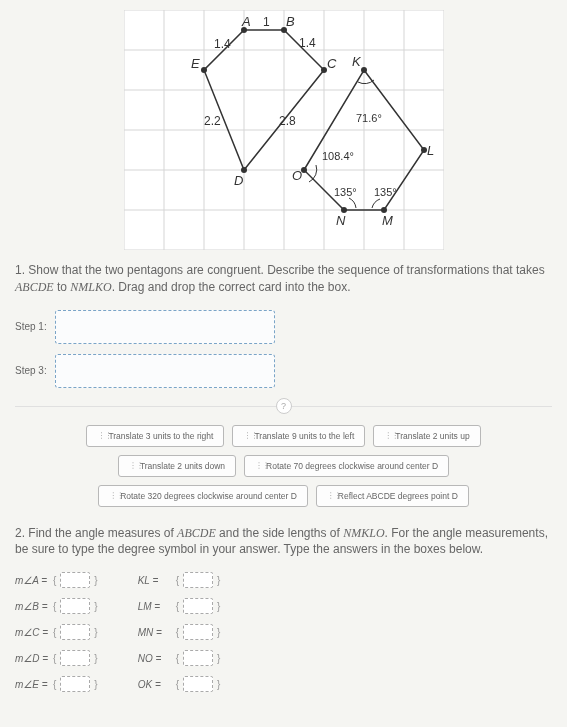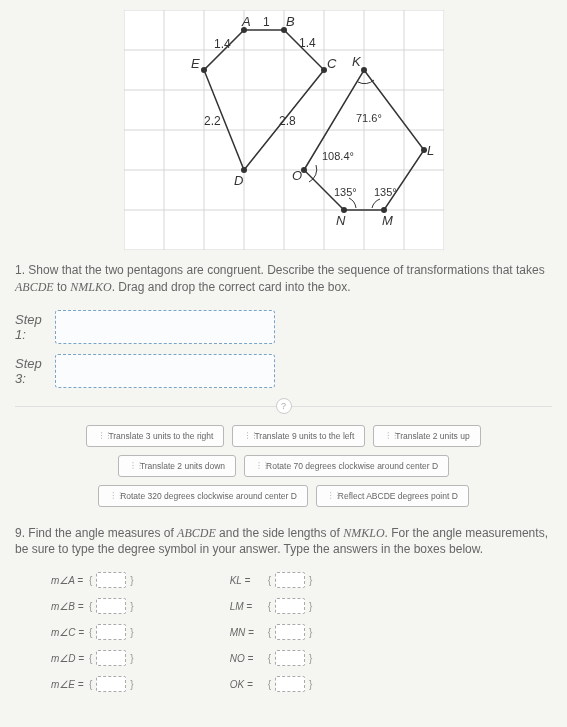--- a/index.html
+++ b/index.html
@@ -30,23 +30,22 @@
     margin-bottom: 14px;
   }
   .steps { margin-bottom: 18px; }
   .step-row {
     display: flex;
     align-items: center;
     margin-bottom: 10px;
   }
   .step-label {
     width: 40px;
-    font-size: 13px;
+    font-size: 10px;
     color: #666;
-    font-style: italic;
   }
   .dropzone {
     flex: 0 0 220px;
     height: 34px;
     border: 1.5px dashed #7aa4c7;
     border-radius: 3px;
     background: #fbfcfd;
   }
   .cards-area {
     border-top: 1px solid #e0e0e0;
@@ -91,23 +90,22 @@
     display:inline-block;
     width:6px;
     height:10px;
     color:#aaa;
     font-size:8px;
     letter-spacing:-1px;
   }
   .answers-wrap { }
   .ans-cols {
     display:flex;
-    gap:96px;
+    gap:40px;
     margin-top:10px;
-    margin-left:36px;
   }
   .ans-col { display:flex; flex-direction:column; gap:10px; }
   .ans-row { display:flex; align-items:center; gap:4px; font-size:10px; color:#666;}
   .ans-label { width:34px; font-style:italic;}
   .ans-input {
     width:30px;
     height:16px;
     border:1px dashed #aaa;
     border-radius:2px;
     background:#fff;
@@ -233,21 +231,21 @@
       </div>
     <div class="card">
         <span class="grip">⋮⋮</span>
         <span>Reflect ABCDE degrees point D</span>
       </div>
   </div>
 </div>
 
 <div class="answers-wrap">
   <p class="qtext">
-    <span>9. Find the angle measures of </span><span class="math-it">ABCDE</span><span> and the side lengths of </span><span class="math-it">NMKLO</span><span>. For the angle measurements, be sure to type the degree symbol in your answer. Type the answers in the boxes below.</span>
+    <span>2. Find the angle measures of </span><span class="math-it">ABCDE</span><span> and the side lengths of </span><span class="math-it">NMKLO</span><span>. For the angle measurements, be sure to type the degree symbol in your answer. Type the answers in the boxes below.</span>
   </p>
   <div class="ans-cols">
     <div class="ans-col">
       <div class="ans-row">
           <span class="ans-label">m∠A =</span>
           <span class="bracket-l"></span>
           <span class="ans-input"></span>
           <span class="bracket-r"></span>
         </div>
       <div class="ans-row">

